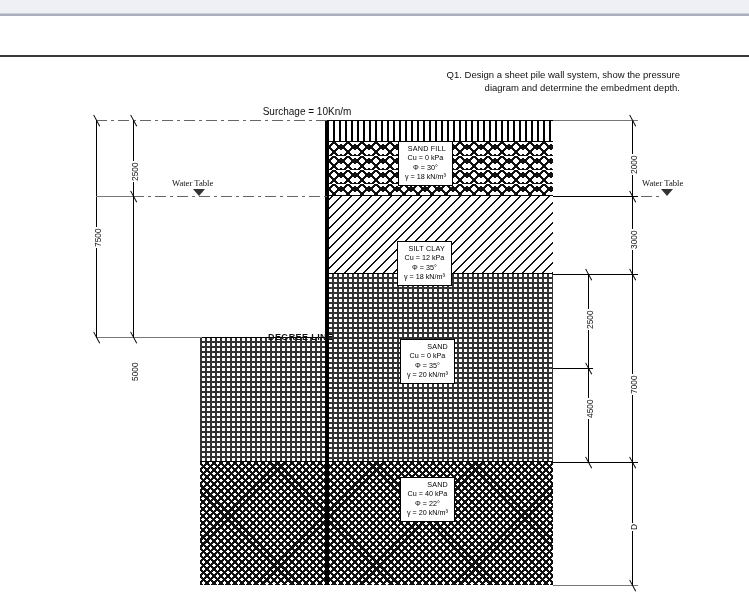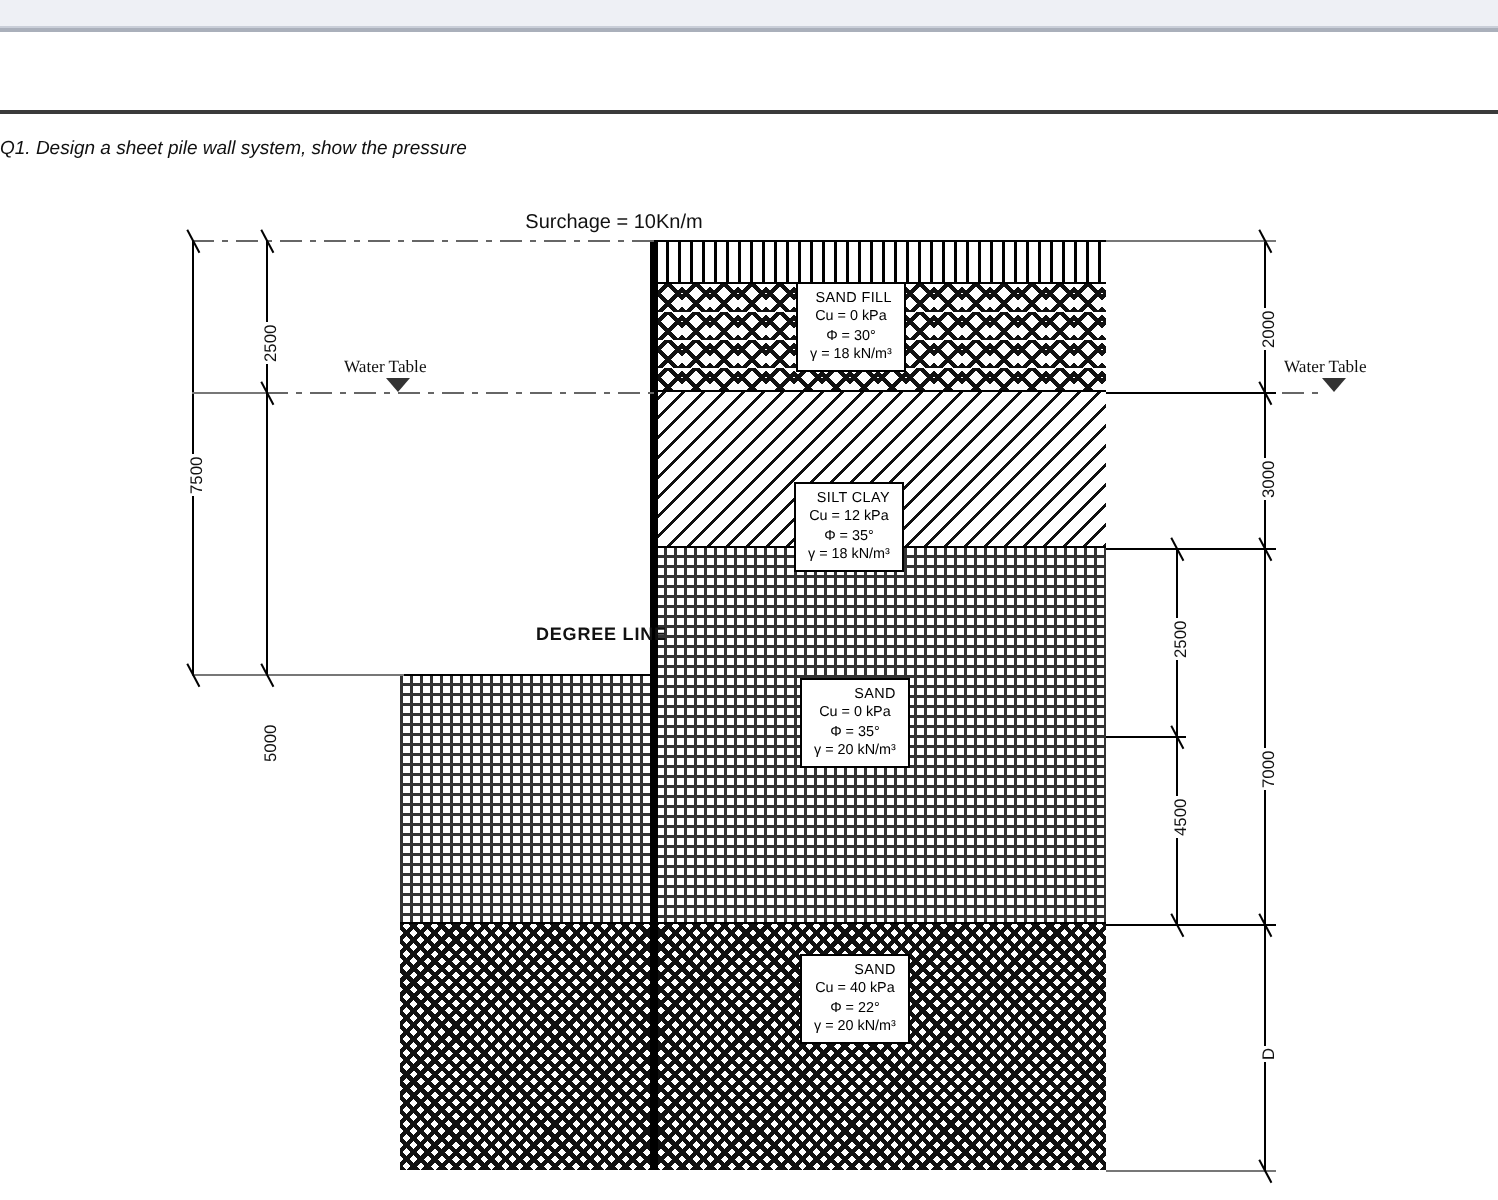--- a/index.html
+++ b/index.html
@@ -33,25 +33,24 @@
     position: absolute;
     left: 0; top: 55px;
     width: 749px; height: 2px;
     background: #3a3a3a;
   }
   
   .qtext {
     position: absolute;
     left: 0; top: 68px;
     width: 680px;
-    text-align: left;
+    text-align: right;
     font-size: 9.5px;
     line-height: 13px;
     color: #111;
-    font-style: italic;
   }
   .surcharge-label {
     position: absolute;
     left: 0; top: 106px;
     width: 614px;
     text-align: center;
     font-size: 10px;
     color: #111;
   }
   
@@ -176,20 +175,21 @@
 <body>
 
 <div id="page">
 
   <div class="chrome-bar"></div>
   <div class="chrome-rule"></div>
   <div class="page-edge"></div>
 
   <div class="qtext">
     <div>Q1. Design a sheet pile wall system, show the pressure</div>
+    <div>diagram and determine the embedment depth.</div>
   </div>
 
   <div class="surcharge-label">Surchage = 10Kn/m</div>
 
   <div class="layer pat-surcharge layer-border-top layer-border-bot" style="left:327px; top:120px; width:226px; height:22px;"></div>
 
   <div class="layer pat-sandfill layer-border-bot" style="left:327px; top:142px; width:226px; height:54px;"></div>
 
   <div class="layer pat-siltclay layer-border-bot" style="left:327px; top:196px; width:226px; height:78px;"></div>
 
@@ -232,21 +232,21 @@
   <div class="wtline dashdot" style="left:96px; top:120px; width:231px;"></div>
 
   <div class="wtline dashdot" style="left:133px; top:196px; width:194px;"></div>
   <div class="wt-tri" style="left:193px; top:189px;"></div>
   <div class="wt-label" style="left:172px; top:178px;">Water Table</div>
 
   <div class="wtline dashdot" style="left:553px; top:196px; width:110px;"></div>
   <div class="wt-tri" style="left:661px; top:189px;"></div>
   <div class="wt-label" style="left:642px; top:178px;">Water Table</div>
 
-  <div class="degree-label" style="left:224px; top:312px;padding-left:44px;">DEGREE LINE</div>
+  <div class="degree-label" style="left:224px; top:332px;padding-left:44px;">DEGREE LINE</div>
   <div class="hline thin" style="left:96px; top:337px; width:106px;"></div>
 
   <div class="vline-dark" style="left:96px; top:120px; height:217px;"></div>
   <div class="vline-dark" style="left:133px; top:120px; height:217px;"></div>
 
   <div class="hline thin" style="left:96px; top:196px; width:37px;"></div>
 
   <div class="tick" style="left:90px; top:120px;"></div>
   <div class="tick" style="left:90px; top:337px;"></div>
   <div class="tick" style="left:127px; top:120px;"></div>

